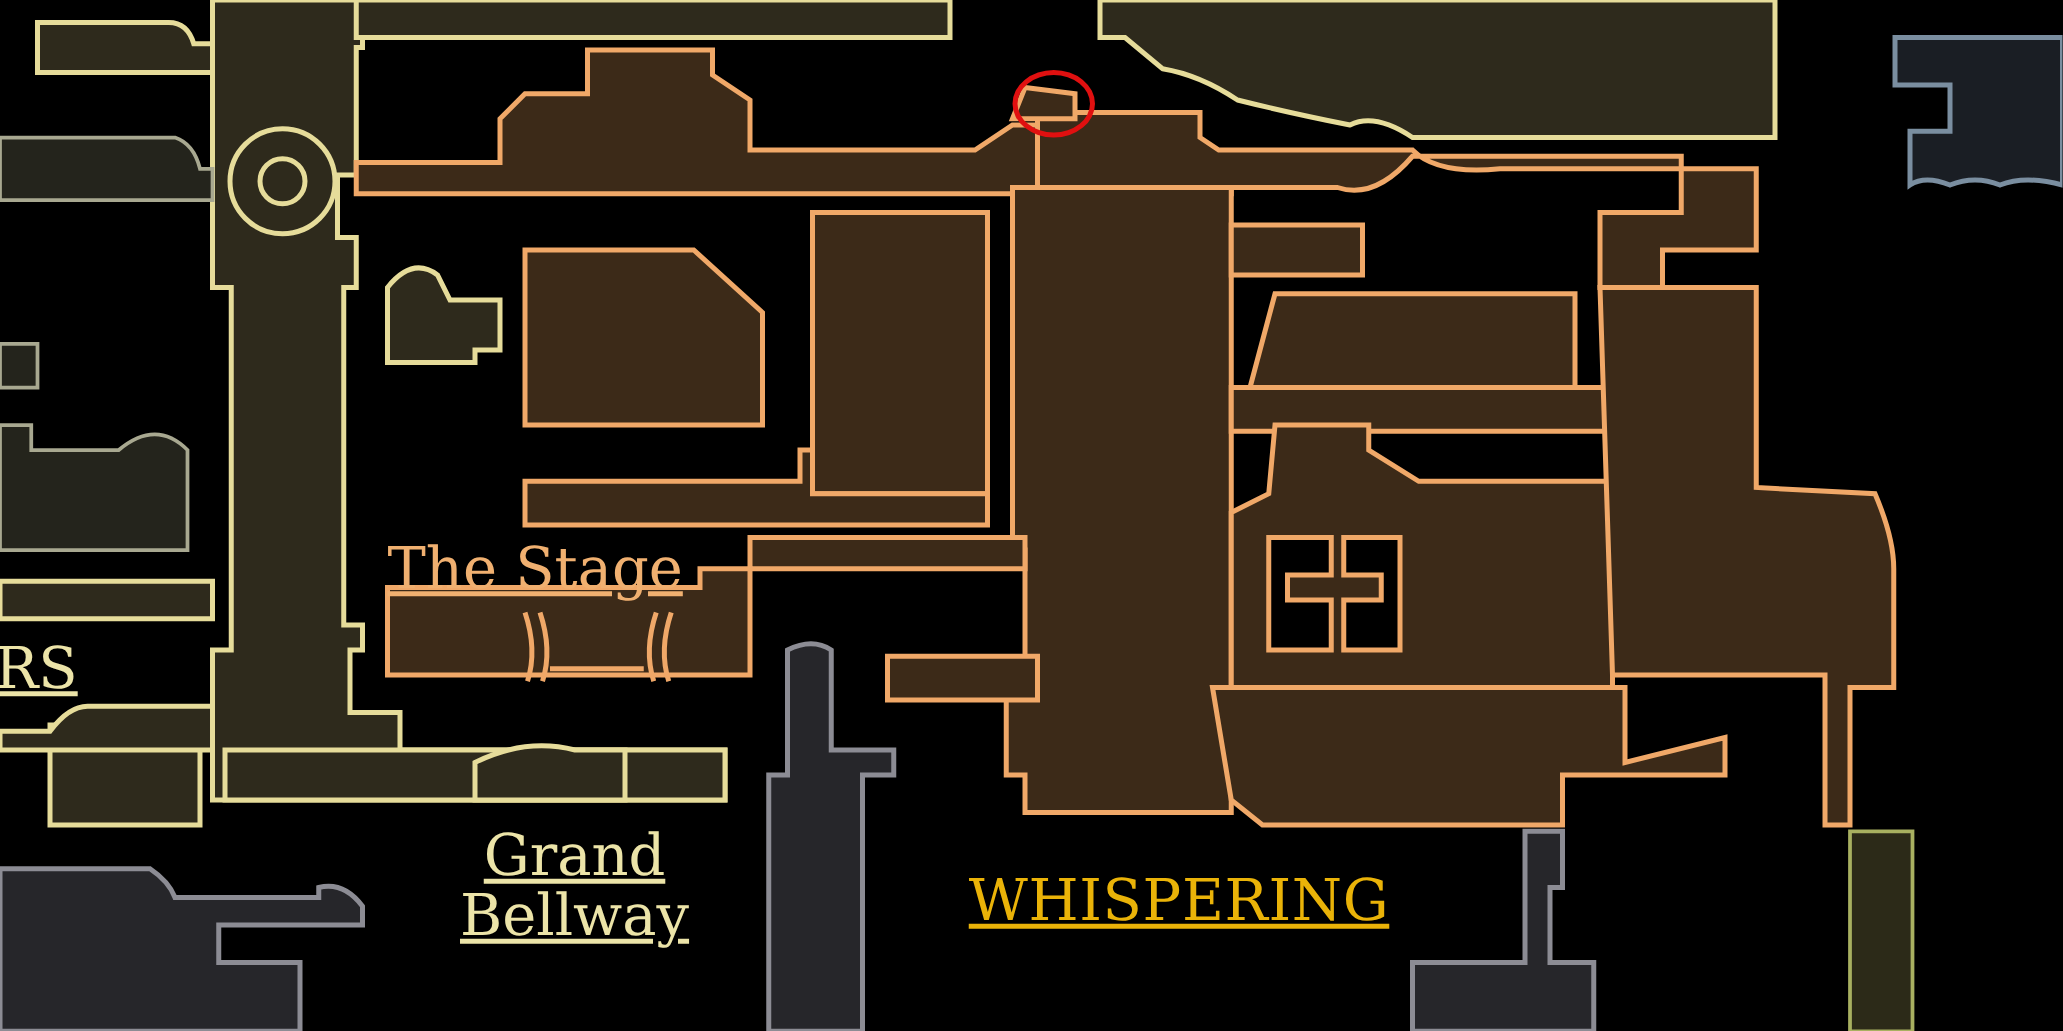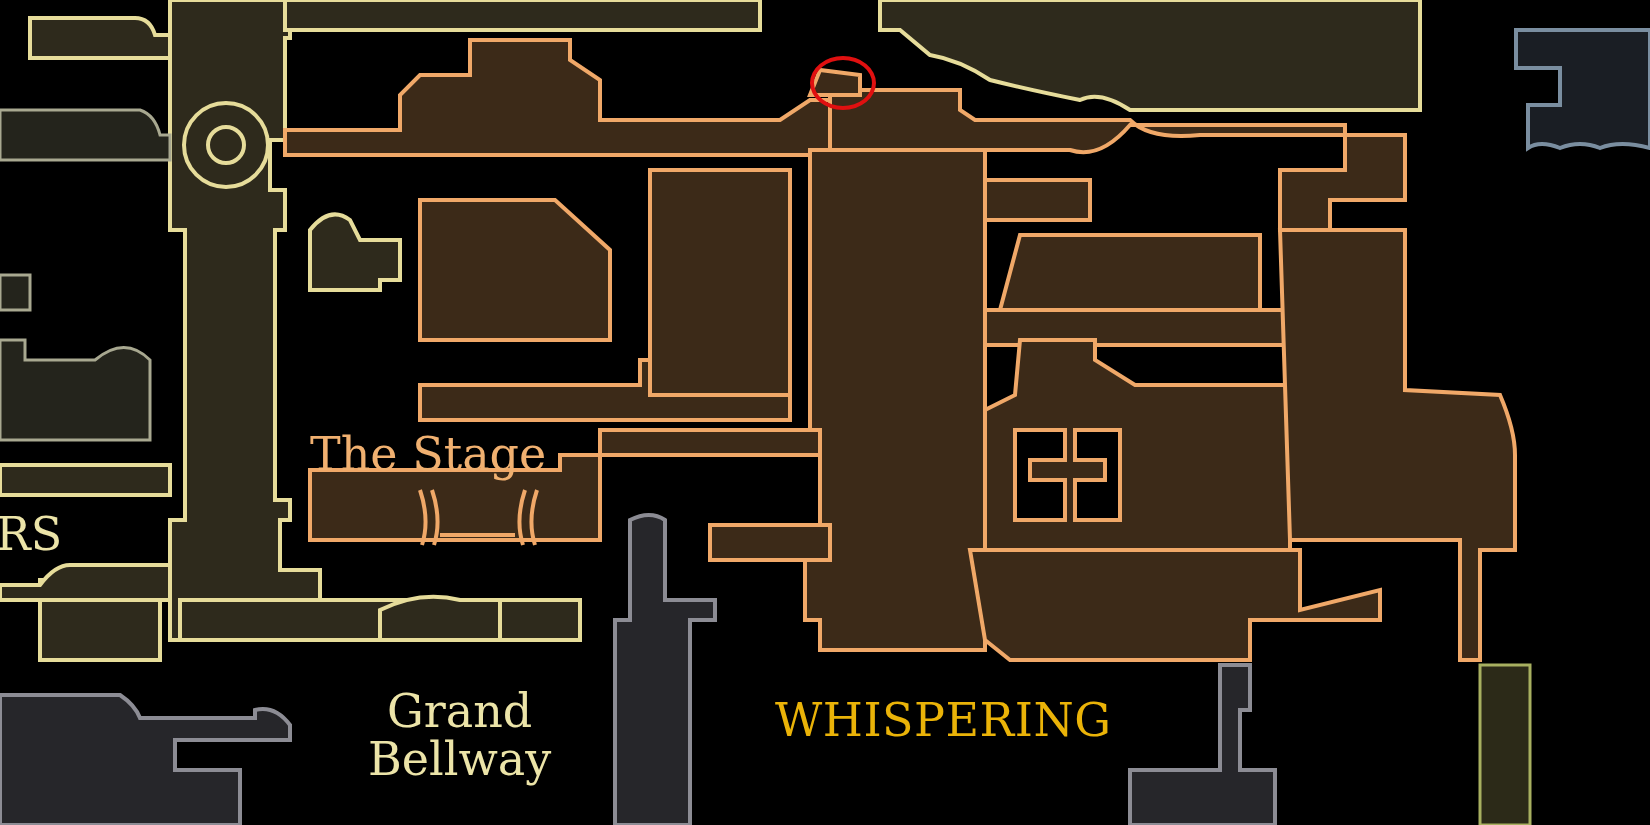--- a/index.html
+++ b/index.html
@@ -1,20 +1,20 @@
 <!DOCTYPE html>
 <html><head>
 <meta charset="utf-8">
 <style>
   html, body { margin: 0; padding: 0; background: #000; }
   body { width: 1650px; height: 825px; overflow: hidden; position: relative; }
   #map { position: absolute; left: 0; top: 0; width: 1650px; height: 825px; }
-  .label { position: absolute; font-family: "DejaVu Serif", "Liberation Serif", serif; text-align: center; line-height: 1.05; pointer-events: auto; white-space: nowrap; }
+  .label { position: absolute; font-family: "DejaVu Serif", "Liberation Serif", serif; text-align: center; line-height: 1.05; pointer-events: auto; white-space: nowrap; text-decoration: underline; }
   .label.stage { left: 310px; top: 430px; font-size: 46px; color: #f0b070; }
-  .label.bellway { left: 368px; top: 687px; font-size: 46px; color: #ece4a8; }
+  .label.bellway { left: 368px; top: 660px; font-size: 46px; color: #ece4a8; }
   .label.vaults { left: 775px; top: 696px; font-size: 46px; color: #eab308; letter-spacing: 0.5px; }
   .label.rs { left: -4px; top: 510px; font-size: 46px; color: #ece4a8; }
   .marker { position: absolute; left: 810px; top: 56px; width: 66px; height: 54px; border: 4px solid #e01010; border-radius: 50%; box-sizing: border-box; }
 </style>
 </head>
 <body>
 
 <div id="map">
 <svg width="1650" height="825" viewBox="0 0 1650 825">
 

